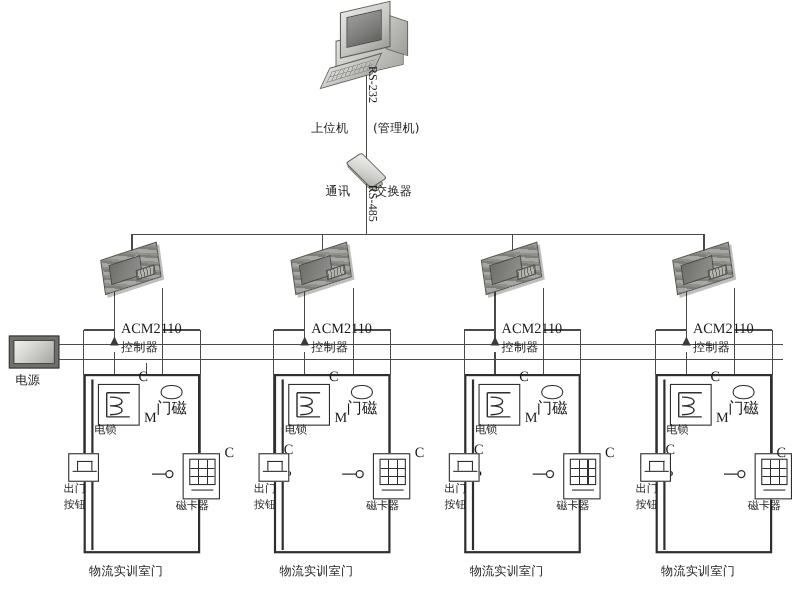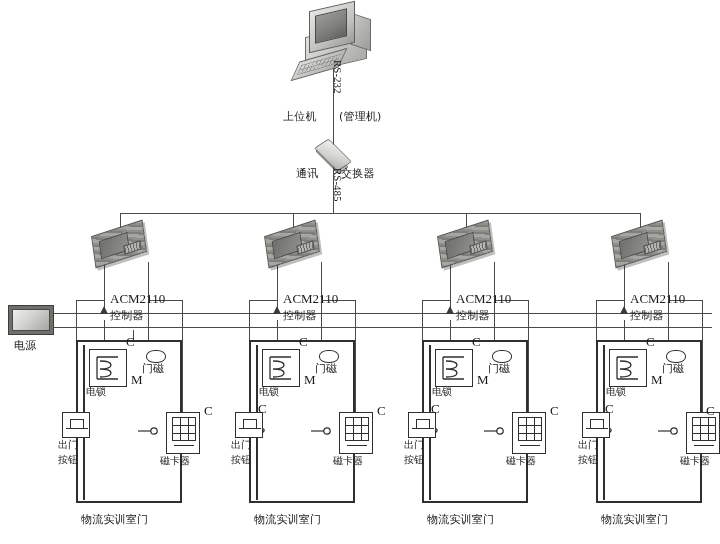--- a/index.html
+++ b/index.html
@@ -10,21 +10,21 @@
     color:#1a1a1a;
     overflow:hidden;
     position:relative;
   }
   #stage{position:absolute;left:0;top:0;width:720px;height:544px;}
   svg#wires{position:absolute;left:0;top:0;width:720px;height:544px;}
 
   .lbl{position:absolute;white-space:nowrap;line-height:1.05;}
   .cn{font-family:"DejaVu Sans","Liberation Sans",sans-serif;font-size:11px;letter-spacing:.2px;}
   .cn10{font-family:"DejaVu Sans","Liberation Sans",sans-serif;font-size:10px;letter-spacing:0px;}
-  .cn9{font-family:Liberation Sans, sans-serif;font-size:11px;letter-spacing:0px;}
+  .cn9{font-family:Liberation Sans, sans-serif;font-size:14px;letter-spacing:0px;}
   .ser11{font-family:"Liberation Serif","DejaVu Serif",serif;font-size:11px;}
   .ser13{font-family:"Liberation Serif","DejaVu Serif",serif;font-size:13px;}
   .vert{transform-origin:left top;white-space:nowrap;}
 
   
   .pc{position:absolute;}
   .pc-base{
     position:absolute;left:10px;top:28px;width:60px;height:34px;
     background:linear-gradient(140deg,#e3e3e1 0%,#c9c9c6 45%,#a9a9a5 100%);
     border:1px solid #6d6d6a;

